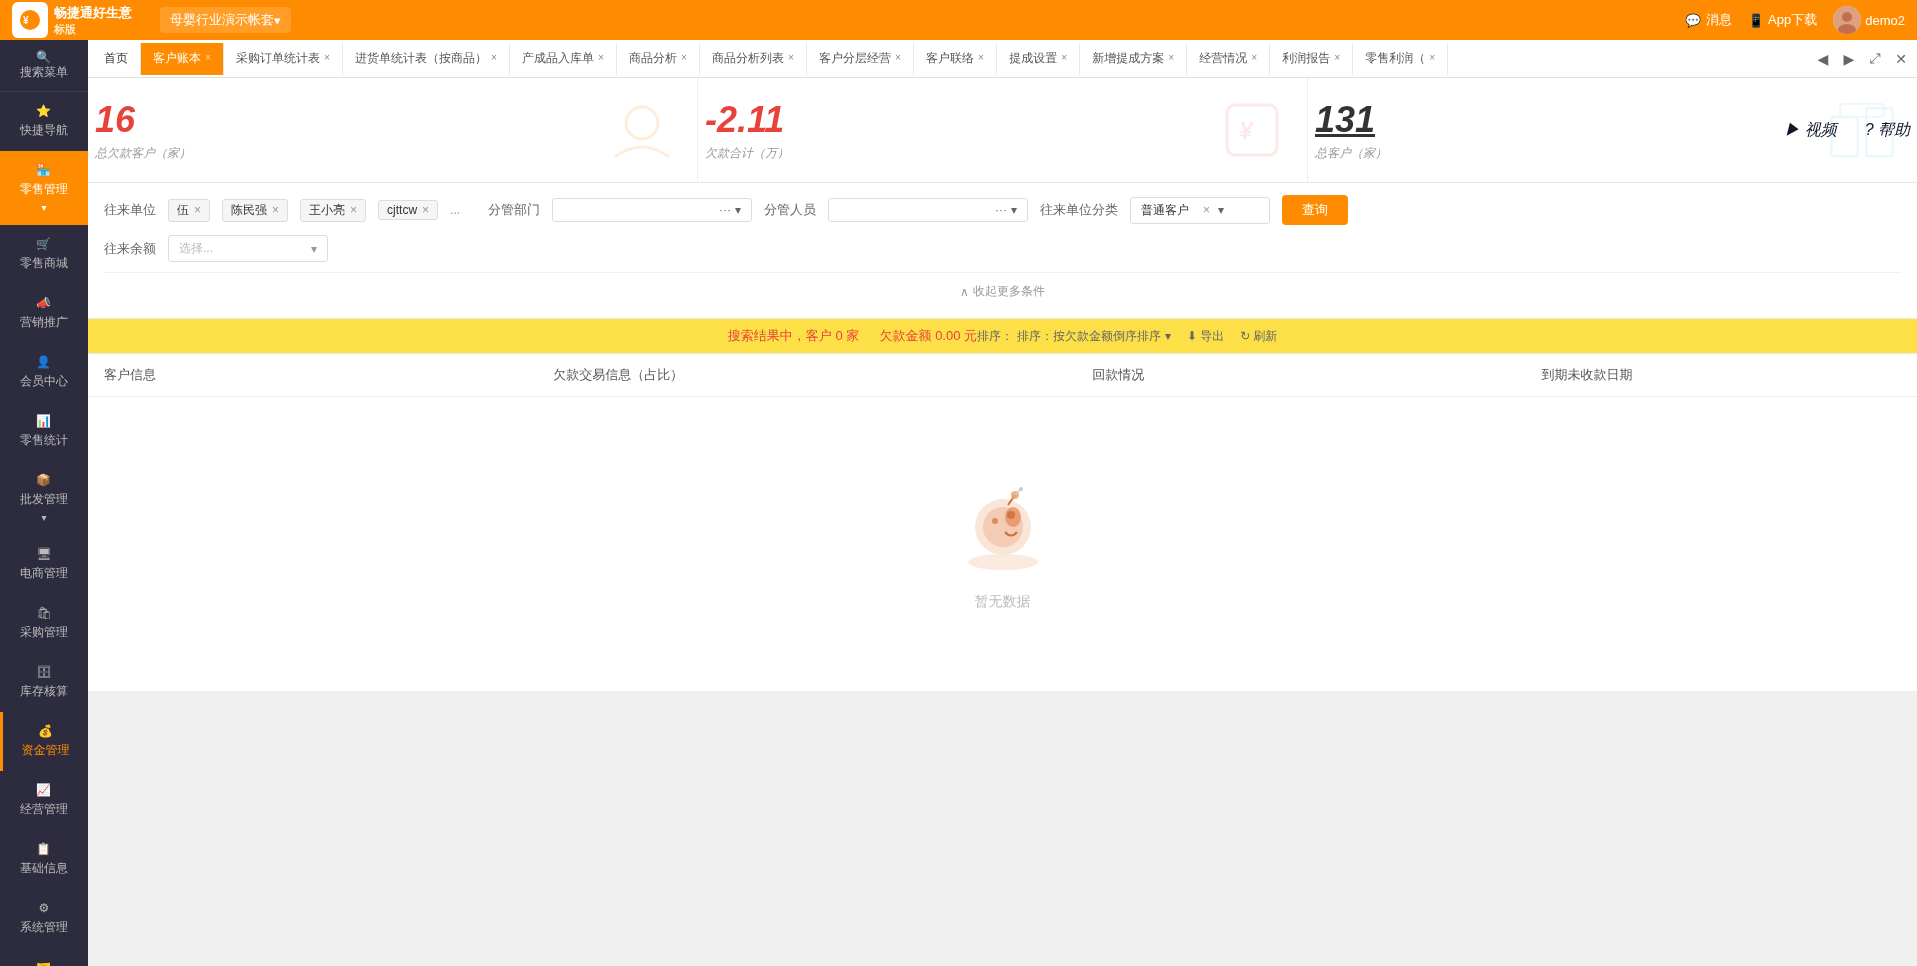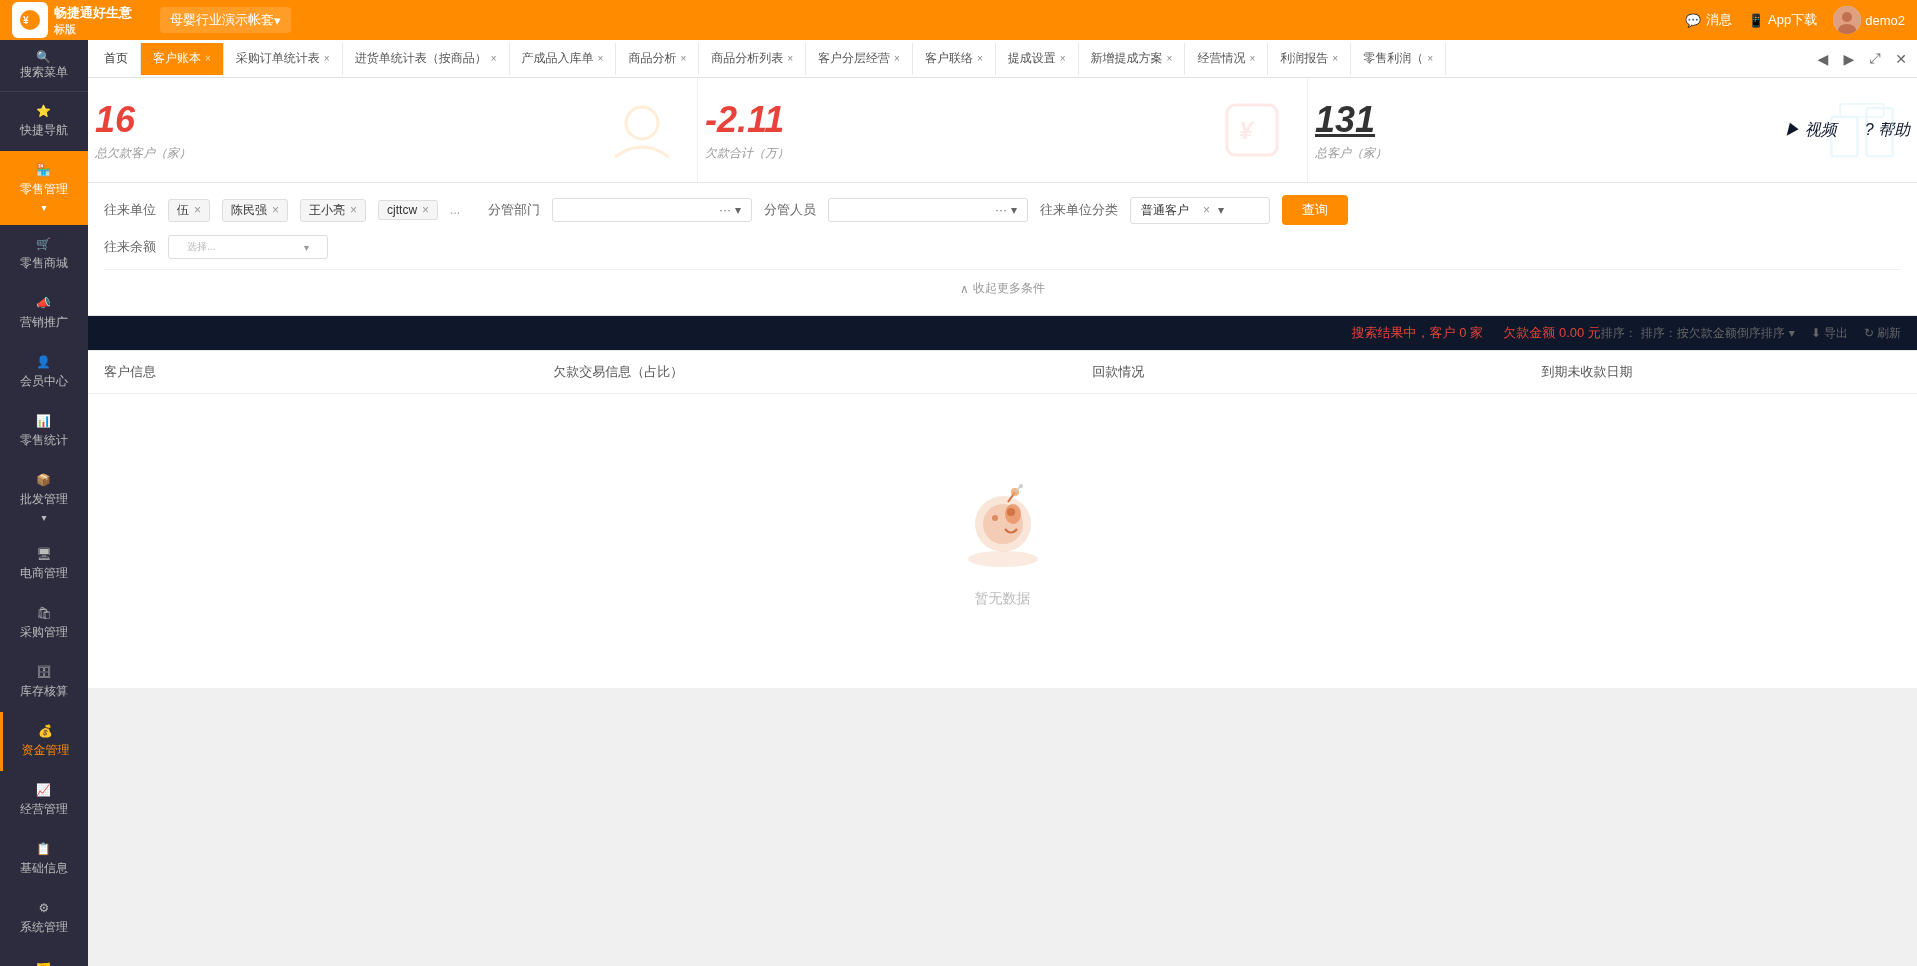--- a/index.html
+++ b/index.html
@@ -23,21 +23,21 @@
     .sidebar-search { padding: 10px 8px; color: #bbb; font-size: 12px; text-align: center; border-bottom: 1px solid #3a3a50; cursor: pointer; }
     .sidebar-item { padding: 12px 6px; text-align: center; color: #bbb; font-size: 12px; cursor: pointer; display: flex; flex-direction: column; align-items: center; gap: 4px; }
     .sidebar-item.active { background: #ff8c00; color: white; }
     .sidebar-item .arrow { font-size: 10px; }
 
     
     .content-area { flex: 1; display: flex; flex-direction: column; overflow: hidden; }
 
     
     .tab-bar { background: #fff; border-bottom: 1px solid #e0e0e0; display: flex; align-items: center; height: 38px; padding: 0 4px; flex-shrink: 0; overflow: hidden; }
-    .tab { display: flex; align-items: center; gap: 4px; padding: 4px 12px; height: 32px; font-size: 12px; cursor: pointer; border-right: 1px solid #e8e8e8; white-space: nowrap; color: #555; flex-shrink: 0; }
+    .tab { display: flex; align-items: center; gap: 4px; padding: 4px 12px; height: 32px; font-size: 12px; cursor: pointer; border-right: 1px solid #e8e8e8; white-space: nowrap; color: #555; flex-shrink: 0; font-family: Liberation Mono, monospace; }
     .tab.home { background: white; color: #333; font-weight: 500; }
     .tab.active { background: #ff8c00; color: white; }
     .tab .close-btn { font-size: 10px; opacity: 0.7; cursor: pointer; }
     .tab-nav-btns { margin-left: auto; display: flex; align-items: center; gap: 2px; flex-shrink: 0; }
     .tab-nav-btn { width: 24px; height: 24px; display: flex; align-items: center; justify-content: center; cursor: pointer; color: #666; font-size: 14px; }
 
     
     .page-content { flex: 1; overflow-y: auto; background: #f0f0f0; }
 
     
@@ -57,25 +57,25 @@
     .filter-area { background: white; padding: 12px 16px; border-bottom: 1px solid #e8e8e8; }
     .filter-row { display: flex; align-items: center; gap: 12px; margin-bottom: 10px; flex-wrap: wrap; }
     .filter-row:last-child { margin-bottom: 0; }
     .filter-label { color: #666; font-size: 13px; white-space: nowrap; }
     .filter-tag { display: flex; align-items: center; gap: 3px; background: #f5f5f5; border: 1px solid #ddd; border-radius: 3px; padding: 2px 8px; font-size: 12px; color: #333; }
     .filter-tag .remove { cursor: pointer; color: #999; margin-left: 2px; }
     .filter-more { color: #999; cursor: pointer; font-size: 12px; }
     .filter-select { display: flex; align-items: center; gap: 4px; border: 1px solid #ddd; border-radius: 3px; padding: 4px 10px; font-size: 12px; color: #666; cursor: pointer; min-width: 120px; }
     .filter-select-wide { min-width: 200px; }
     .filter-btn-query { background: #ff8c00; color: white; border: none; padding: 6px 20px; border-radius: 4px; font-size: 13px; cursor: pointer; }
-    .filter-select-input { border: 1px solid #ddd; border-radius: 3px; padding: 4px 18px; font-size: 10px; min-width: 160px; color: #999; }
+    .filter-select-input { border: 1px solid #ddd; border-radius: 3px; padding: 4px 10px; font-size: 12px; min-width: 160px; color: #999; }
     .collapse-btn { display: flex; align-items: center; gap: 4px; color: #999; font-size: 12px; cursor: pointer; margin: 0 auto; padding: 6px; }
 
     
-    .result-bar { background: #0f172a; padding: 8px 16px; border-bottom: 1px solid #e8e8e8; display: flex; align-items: center; justify-content: flex-end; }
+    .result-bar { background: #fde047; padding: 8px 16px; border-bottom: 1px solid #e8e8e8; display: flex; align-items: center; justify-content: center; }
     .result-info { font-size: 13px; color: #555; }
     .result-info span { color: #e8433a; }
     .result-actions { display: flex; align-items: center; gap: 16px; font-size: 12px; color: #666; }
     .result-actions span { cursor: pointer; display: flex; align-items: center; gap: 3px; }
     .sort-select { display: flex; align-items: center; gap: 4px; }
 
     
     .data-table { background: white; width: 100%; }
     .table-header { display: grid; grid-template-columns: 1fr 1.2fr 1fr 0.8fr; padding: 12px 16px; background: white; border-bottom: 1px solid #f0f0f0; font-size: 13px; color: #555; font-weight: 500; }
     .table-empty { display: flex; flex-direction: column; align-items: center; justify-content: center; padding: 80px 0; color: #bbb; font-size: 14px; }

